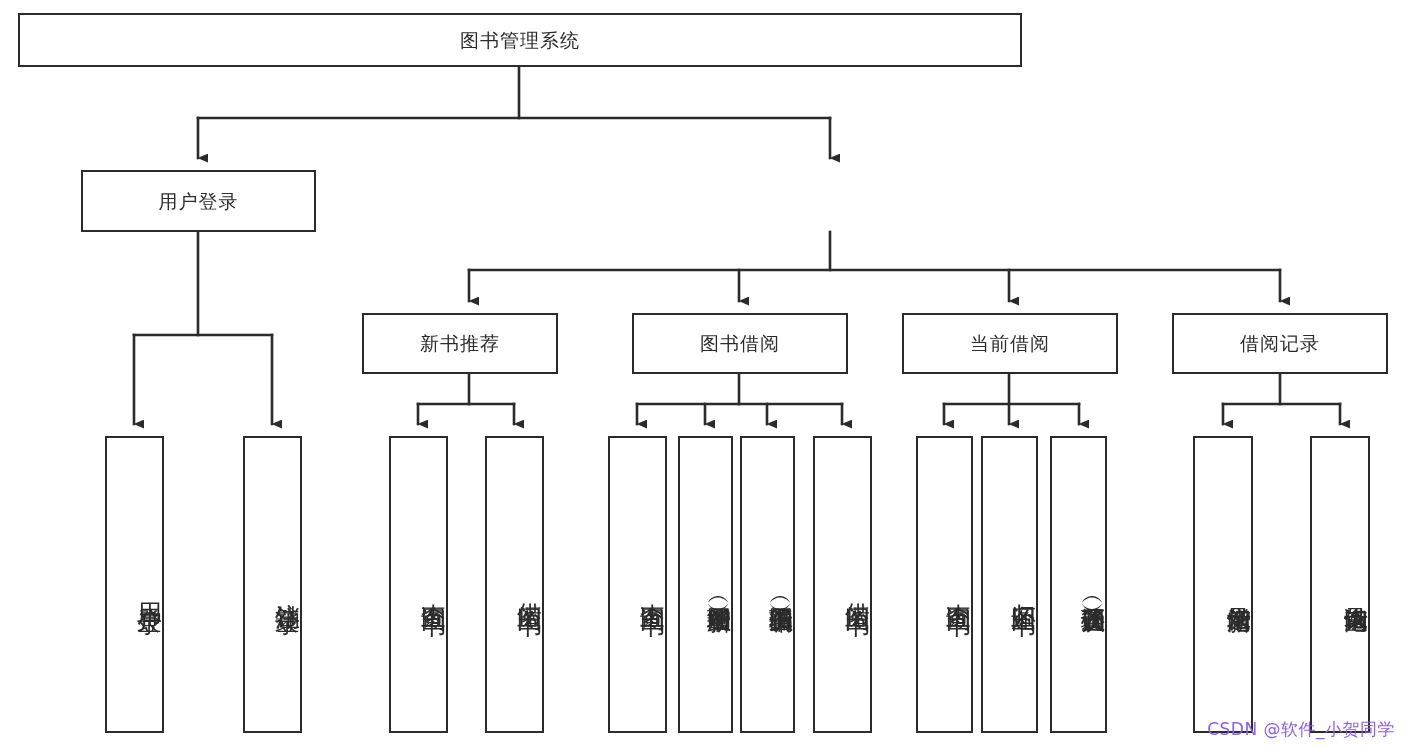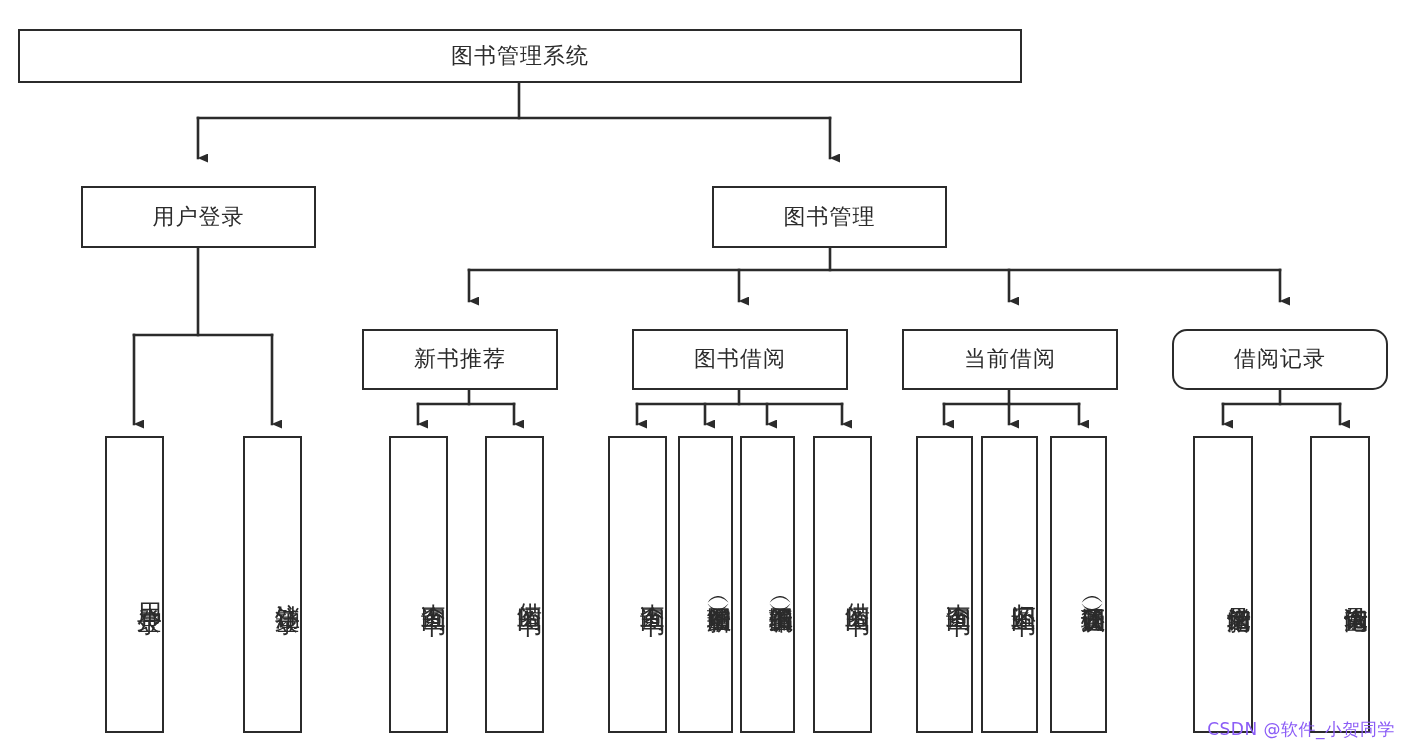--- a/index.html
+++ b/index.html
@@ -29,24 +29,23 @@
     position: absolute;
     box-sizing: border-box;
     border: 2.4px solid #2b2b2b;
     background: #ffffff;
     display: flex;
     align-items: center;
     justify-content: center;
     color: #2b2b2b;
   }
   .node.horiz {
-    font-size: 22px;
+    font-size: 19px;
     letter-spacing: 1px;
     line-height: 1.1;
-    margin-top: 16px;
   }
   .node.vert {
     writing-mode: vertical-rl;
     text-orientation: upright;
     font-size: 25px;
     letter-spacing: 3px;
     line-height: 1.05;
     padding-top: 8px;
     align-items: flex-start;
     justify-content: center;
@@ -125,34 +124,31 @@
     </g>
   </svg>
 
   <div class="node horiz" style="left:18px; top:13px; width:1004px; height:54px;">
     <span class="lbl">图书管理系统</span>
   </div>
 
   <div class="node horiz" style="left:81px; top:170px; width:235px; height:62px;">
     <span class="lbl">用户登录</span>
   </div>
-  <div class="node horiz" style="left:712px; top:170px; width:235px; height:62px;">
-    <span class="lbl">图书管理</span>
-  </div>
 
   <div class="node horiz" style="left:362px; top:313px; width:196px; height:61px;">
     <span class="lbl">新书推荐</span>
   </div>
   <div class="node horiz" style="left:902px; top:313px; width:216px; height:61px;">
     <span class="lbl">当前借阅</span>
   </div>
   <div class="node horiz" style="left:632px; top:313px; width:216px; height:61px;">
     <span class="lbl">图书借阅</span>
   </div>
-  <div class="node horiz" style="left:1172px; top:313px; width:216px; height:61px;border-radius:15px;">
+  <div class="node horiz" style="left:1172px; top:313px; width:216px; height:61px;">
     <span class="lbl">借阅记录</span>
   </div>
 
   <div class="node vert" style="left:105px; top:436px; width:59px; height:297px;">
     <span class="lbl">用户登录</span>
   </div>
   <div class="node vert" style="left:243px; top:436px; width:59px; height:297px;">
     <span class="lbl">注销登录</span>
   </div>
 

